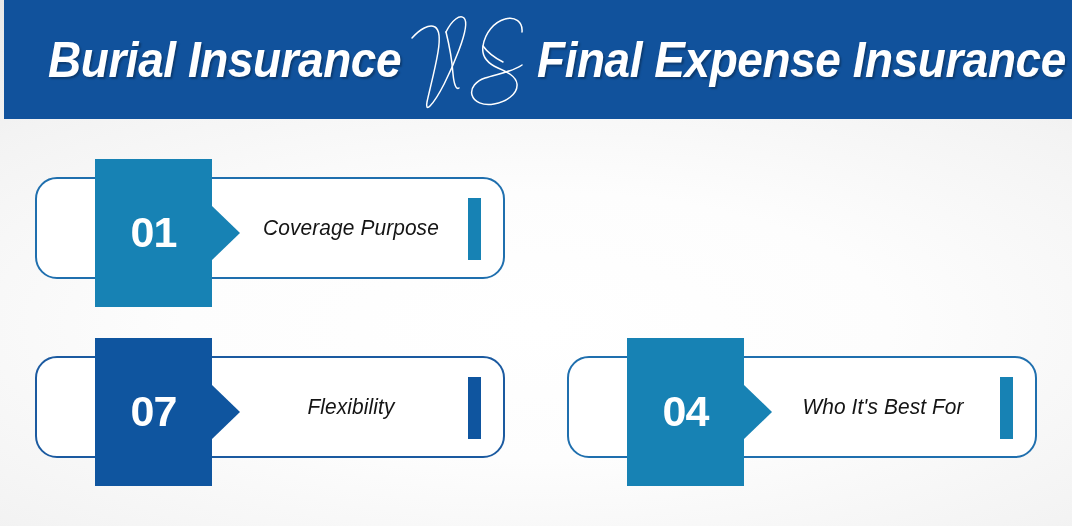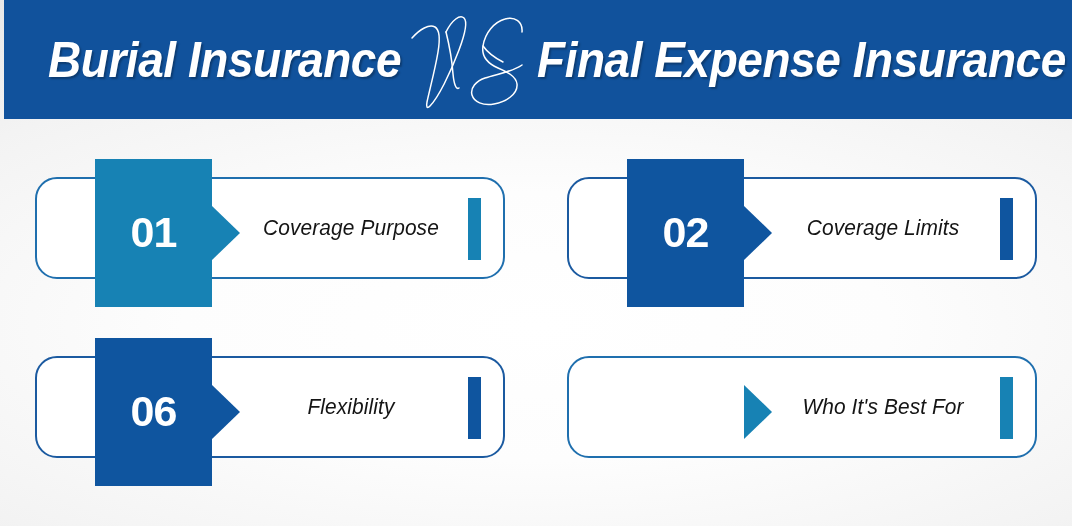--- a/index.html
+++ b/index.html
@@ -199,41 +199,35 @@
     <div class="card col-left row-top theme-light">
       <div class="pill"></div>
       <div class="num-square">
         <span class="num">01</span>
       </div>
       <div class="arrow"></div>
       <div class="card-label">Coverage Purpose</div>
       <div class="accent-bar"></div>
     </div>
 
-    <div class="card col-right row-top theme-dark">
-      <div class="pill"></div>
-      <div class="num-square">
-        <span class="num">02</span>
-      </div>
-      <div class="arrow"></div>
-      <div class="card-label">Coverage Limits</div>
-      <div class="accent-bar"></div>
-    </div>
 
     <div class="card col-left row-bottom theme-dark">
       <div class="pill"></div>
       <div class="num-square">
-        <span class="num">06</span>
+        <span class="num">07</span>
       </div>
       <div class="arrow"></div>
       <div class="card-label">Flexibility</div>
       <div class="accent-bar"></div>
     </div>
 
     <div class="card col-right row-bottom theme-light">
       <div class="pill"></div>
+      <div class="num-square">
+        <span class="num">04</span>
+      </div>
       <div class="arrow"></div>
       <div class="card-label">Who It's Best For</div>
       <div class="accent-bar"></div>
     </div>
 
   </div>
 </div>
 
 </body></html>

